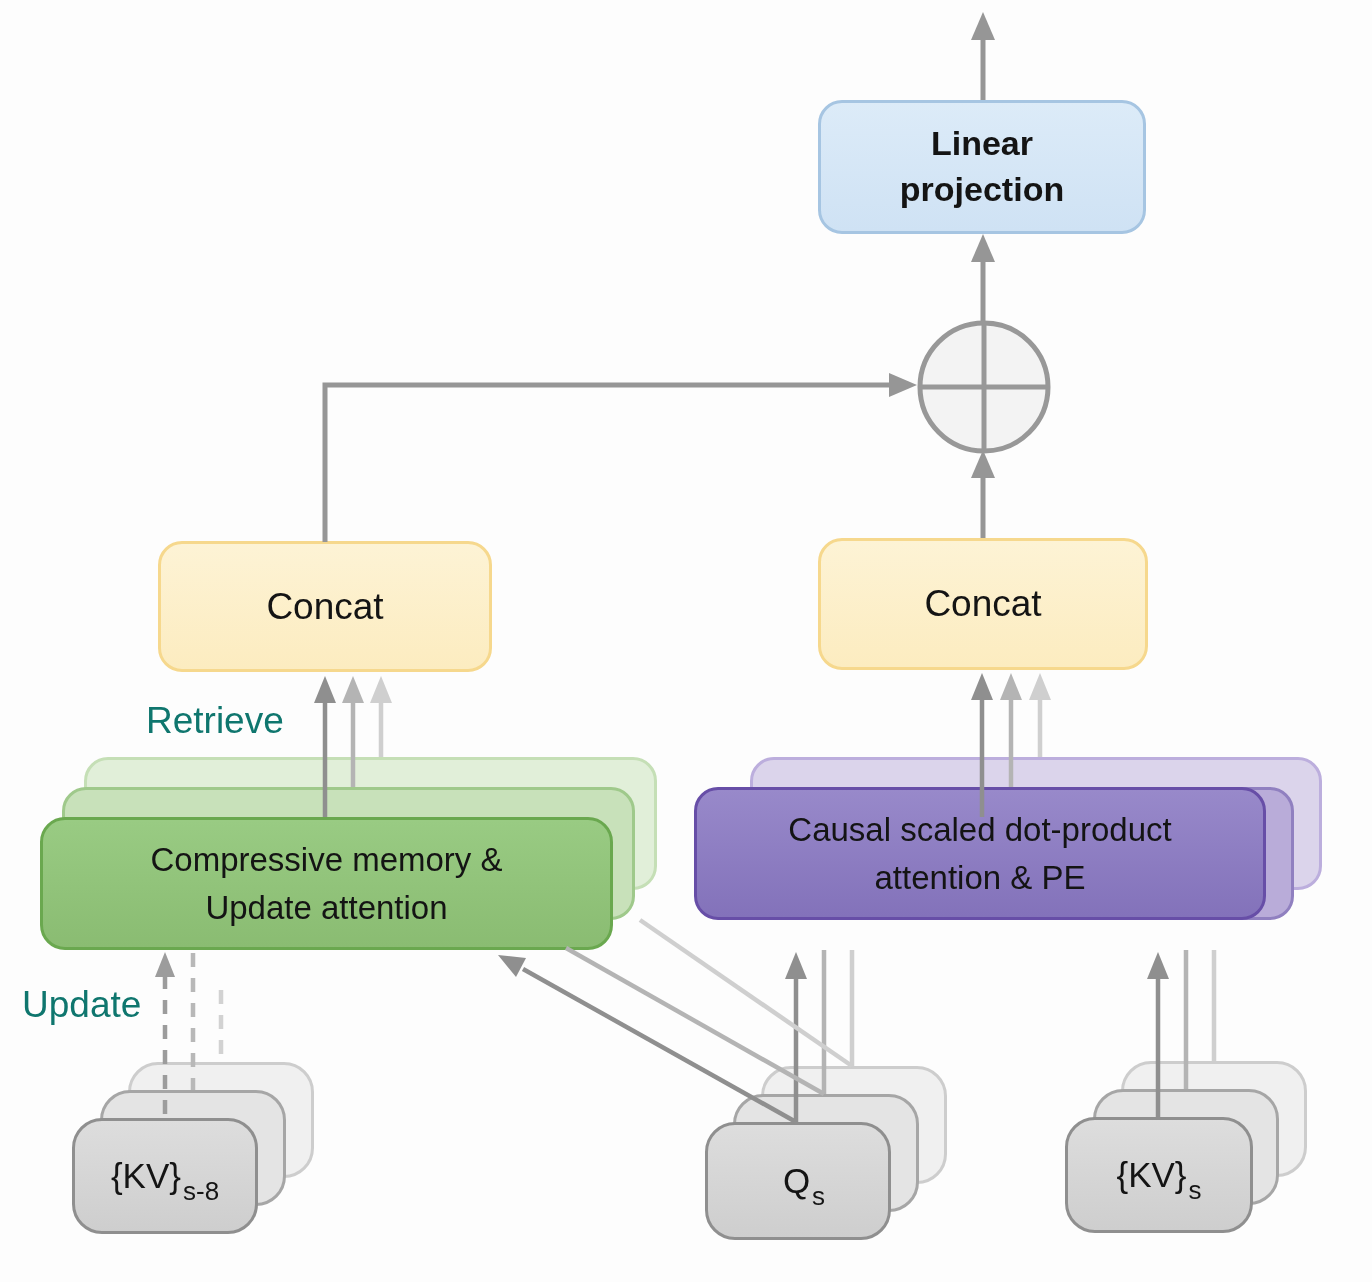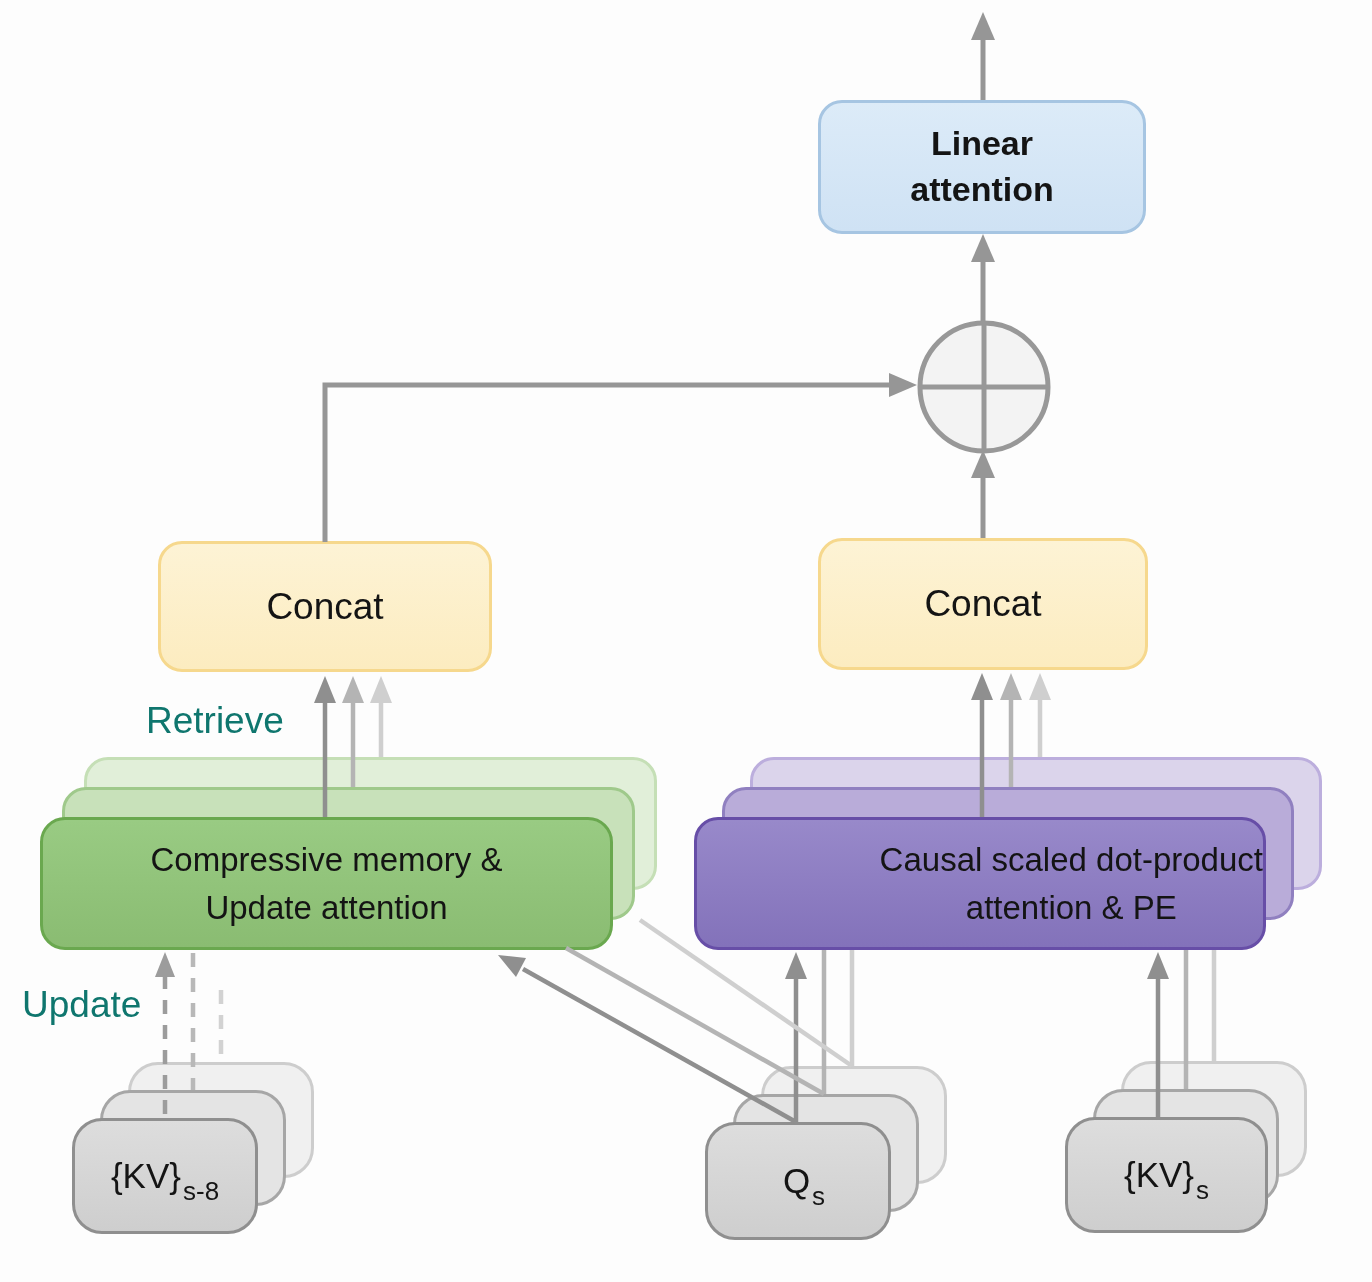--- a/index.html
+++ b/index.html
@@ -43,31 +43,31 @@
   <div class="box rounded green-mid z2" style="left:62px;top:787px;width:573px;height:133px;"></div>
   <div class="box rounded green-front z3" style="left:40px;top:817px;width:573px;height:133px;">
     <div>
       <span>Compressive memory &amp;</span><br>
       <span>Update attention</span>
     </div>
   </div>
 
   <div class="box rounded purple-back z1" style="left:750px;top:757px;width:572px;height:133px;"></div>
   <div class="box rounded purple-mid z2" style="left:722px;top:787px;width:572px;height:133px;"></div>
-  <div class="box rounded purple-front z3" style="left:694px;top:817px;width:572px;height:133px;justify-content:flex-end;">
+  <div class="box rounded purple-front z3" style="left:694px;top:787px;width:572px;height:133px;">
     <div>
       <span>Causal scaled dot-product</span><br>
       <span>attention &amp; PE</span>
     </div>
   </div>
 
   <div class="box rounded blue-box z3" style="left:818px;top:100px;width:328px;height:134px;">
     <div>
       <span>Linear</span><br>
-      <span>attention</span>
+      <span>projection</span>
     </div>
   </div>
 
   <div class="box rounded yellow-box z3" style="left:158px;top:541px;width:334px;height:131px;">
     <span>Concat</span>
   </div>
   <div class="box rounded yellow-box z3" style="left:818px;top:538px;width:330px;height:132px;">
     <span>Concat</span>
   </div>
 
@@ -78,21 +78,21 @@
   </div>
 
   <div class="box gray-rounded gray-back z1" style="left:761px;top:1066px;width:186px;height:118px;"></div>
   <div class="box gray-rounded gray-mid z2" style="left:733px;top:1094px;width:186px;height:118px;"></div>
   <div class="box gray-rounded gray-front z3" style="left:705px;top:1122px;width:186px;height:118px;padding-left:12px;">
     <span><span>Q</span><span class="sub">s</span></span>
   </div>
 
   <div class="box gray-rounded gray-back z1" style="left:1121px;top:1061px;width:186px;height:116px;"></div>
   <div class="box gray-rounded gray-mid z2" style="left:1093px;top:1089px;width:186px;height:116px;"></div>
-  <div class="box gray-rounded gray-front z3" style="left:1065px;top:1117px;width:203px;height:116px;">
+  <div class="box gray-rounded gray-front z3" style="left:1065px;top:1117px;width:188px;height:116px;">
     <span><span>{KV}</span><span class="sub">s</span></span>
   </div>
 
   <div class="flow-label" style="left:146px;top:700px;">Retrieve</div>
   <div class="flow-label" style="left:22px;top:984px;">Update</div>
 
   <svg id="arrow-layer" width="1372" height="1282" viewBox="0 0 1372 1282">
 
     <g stroke="#969696" fill="#969696">
       <line x1="983" y1="40" x2="983" y2="100" stroke-width="5"></line>

